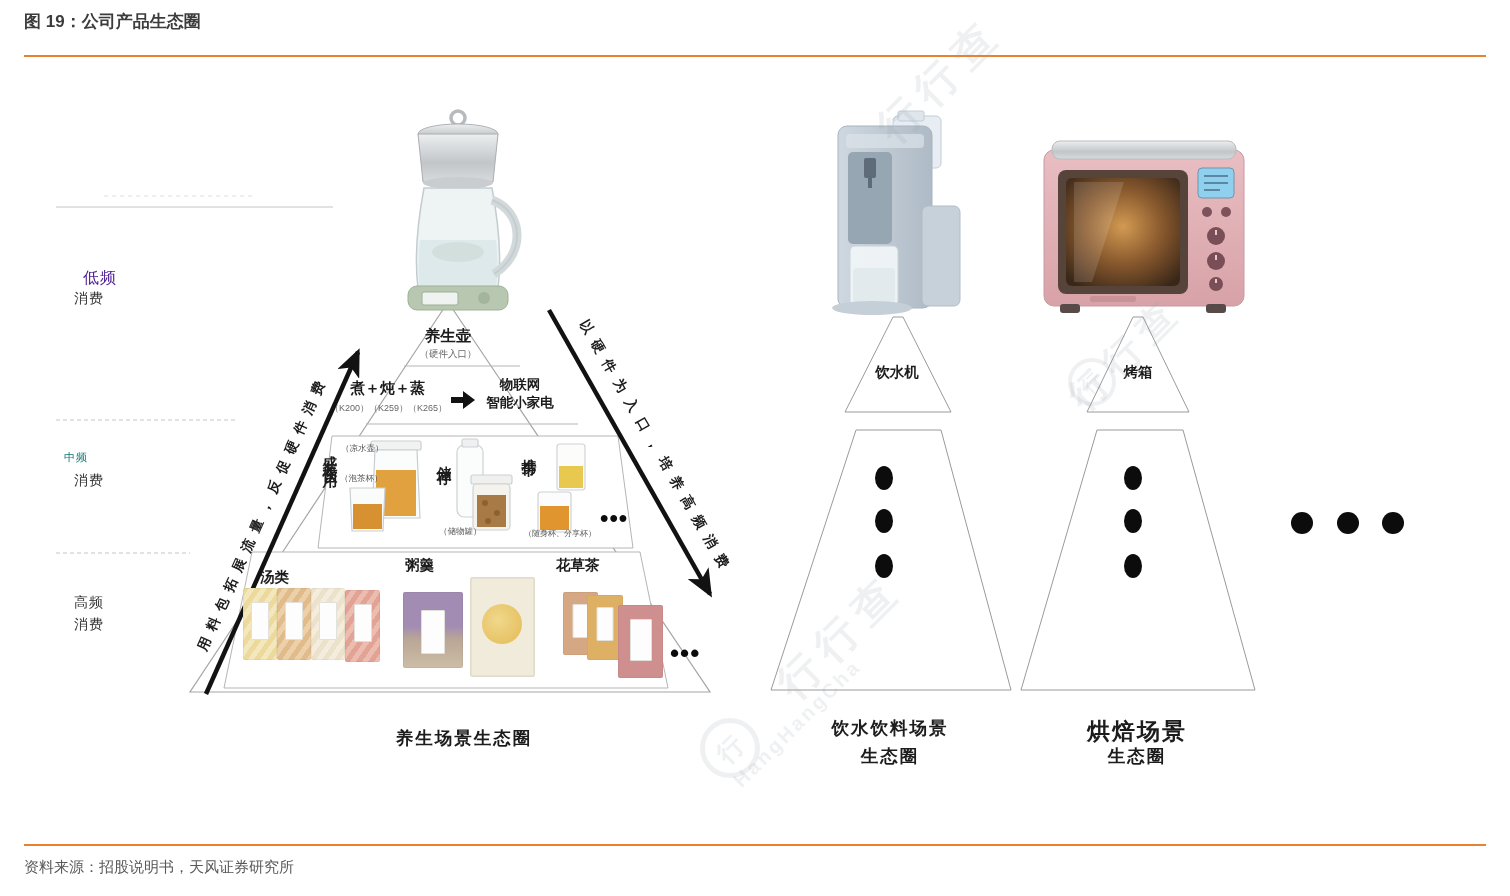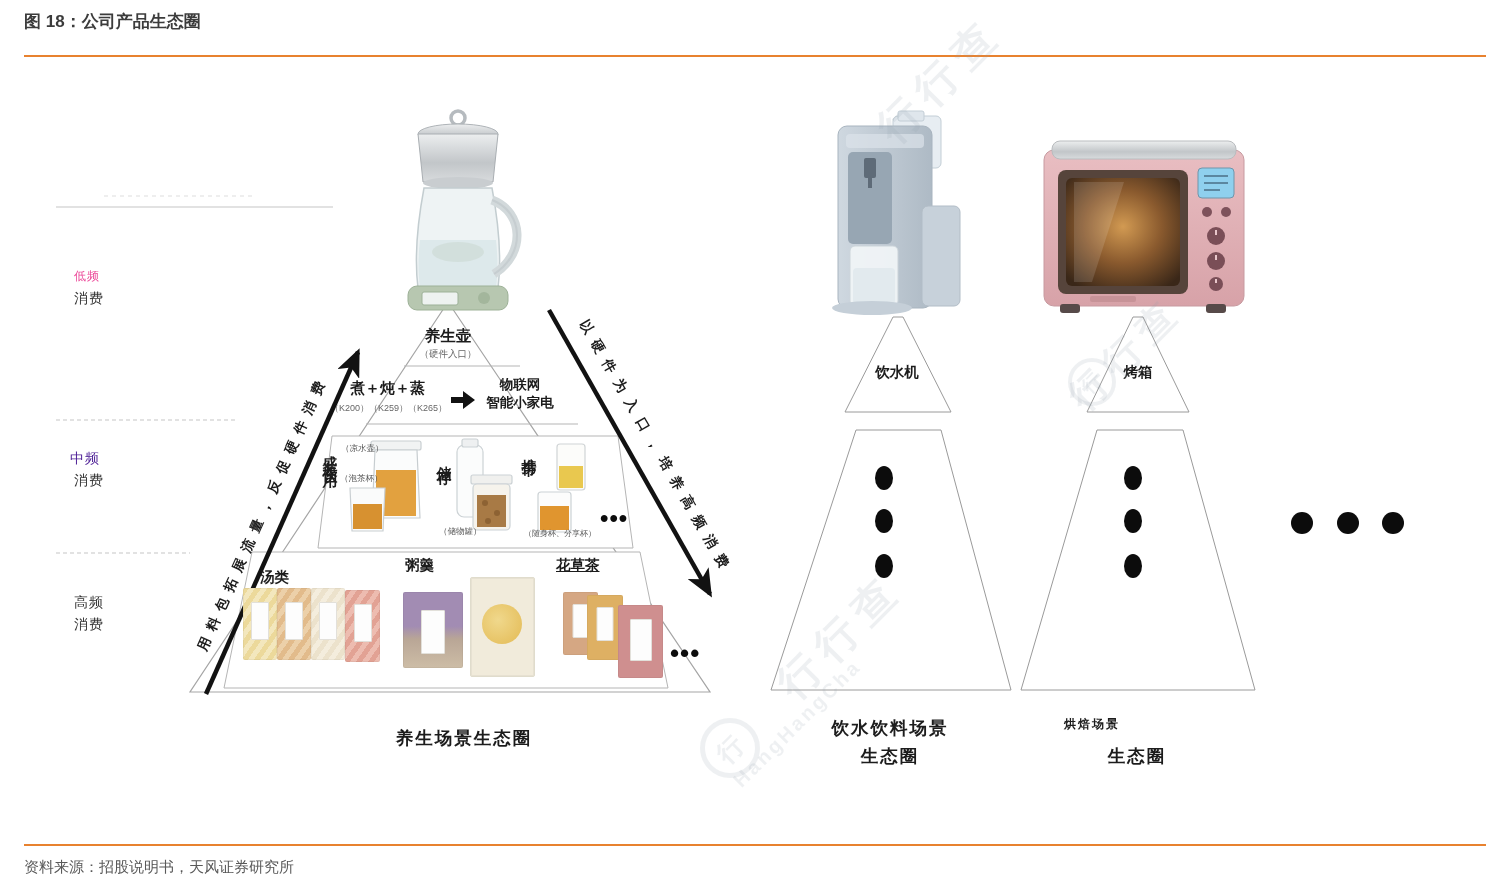--- a/index.html
+++ b/index.html
@@ -189,31 +189,31 @@
         <div class="lb" style="top:12px;width:15px;height:32px;"></div>
       </div>
     <div class="pk" style="left:587px;top:595px;width:36px;height:65px;background:#deb063;">
         <div class="lb" style="top:12px;width:15px;height:32px;"></div>
       </div>
     <div class="pk" style="left:618px;top:605px;width:45px;height:73px;background:#cf8f8f;">
         <div class="lb" style="top:14px;width:20px;height:40px;"></div>
       </div>
   </div>
 
-  <div class="t b" style="left:24px;top:10px;font-size:17px;color:#3c3c3c;">图 18：公司产品生态圈</div>
+  <div class="t b" style="left:24px;top:10px;font-size:17px;color:#3c3c3c;">图 19：公司产品生态圈</div>
   <div class="rule" style="left: 24px; top: 55px; width: 1462px; background: rgb(232, 130, 47);"></div>
   <div class="rule" style="left: 24px; top: 844px; width: 1462px; background: rgb(232, 130, 47);"></div>
   <div class="t" style="left:24px;top:858px;font-size:15px;color:#595959;">资料来源：招股说明书，天风证券研究所</div>
 
   <div>
-    <div class="t" style="left:74px;top:268px;font-size:12px;color:#ec4899;letter-spacing:1px;">低频</div>
+    <div class="t" style="left:83px;top:268px;font-size:16px;color:#4c1d95;letter-spacing:1px;">低频</div>
     <div class="t" style="left:74px;top:290px;font-size:14px;color:#333;letter-spacing:1px;">消费</div>
   </div>
   <div>
-    <div class="t" style="left:70px;top:450px;font-size:14px;color:#4c1d95;letter-spacing:1px;">中频</div>
+    <div class="t" style="left:64px;top:450px;font-size:11px;color:#0f766e;letter-spacing:1px;">中频</div>
     <div class="t" style="left:74px;top:472px;font-size:14px;color:#333;letter-spacing:1px;">消费</div>
   </div>
   <div>
     <div class="t" style="left:74px;top:594px;font-size:14px;color:#333;letter-spacing:1px;">高频</div>
     <div class="t" style="left:74px;top:616px;font-size:14px;color:#333;letter-spacing:1px;">消费</div>
   </div>
 
   <div class="t b c" style="left:398px;top:326px;width:100px;font-size:15.5px;">养生壶</div>
   <div class="t c" style="left:398px;top:348px;width:100px;font-size:9.5px;color:#666;">（硬件入口）</div>
 
@@ -226,34 +226,34 @@
   <div class="t" style="left:341px;top:443px;font-size:8.5px;color:#555;">（凉水壶）</div>
   <div class="t" style="left:340px;top:473px;font-size:8.5px;color:#555;text-align:right;">（泡茶杯）</div>
   <div class="t b vert" style="left:434px;top:454px;height:44px;font-size:15px;letter-spacing:4px;">储存</div>
   <div class="t" style="left:439px;top:526px;font-size:8.5px;color:#555;">（储物罐）</div>
   <div class="t b vert" style="left:519px;top:446px;height:44px;font-size:15px;letter-spacing:4px;">携带</div>
   <div class="t" style="left:524px;top:528px;font-size:8px;color:#555;">（随身杯、分享杯）</div>
   <div class="t b" style="left:600px;top:504px;font-size:24px;letter-spacing:1px;color:#0c0c0c;">•••</div>
 
   <div class="t b" style="left:260px;top:568px;font-size:14.5px;">汤类</div>
   <div class="t b" style="left:405px;top:556px;font-size:14.5px;">粥羹</div>
-  <div class="t b" style="left:556px;top:556px;font-size:14.5px;text-decoration:underline;">花草茶</div>
+  <div class="t b" style="left:556px;top:556px;font-size:14.5px;">花草茶</div>
   <div class="t b" style="left:670px;top:638px;font-size:26px;letter-spacing:1px;color:#0c0c0c;">•••</div>
 
   <div class="t b c" style="left:113px;top:504px;width:300px;font-size:13.5px;letter-spacing:8px;transform:rotate(-66deg);">用料包拓展流量，反促硬件消费</div>
   <div class="t b c" style="left:506px;top:439px;width:300px;font-size:13.5px;letter-spacing:9px;transform:rotate(60deg);">以硬件为入口，培养高频消费</div>
 
   <div class="t b c" style="left:364px;top:726px;width:200px;font-size:17.5px;letter-spacing:2px;">养生场景生态圈</div>
 
   <div class="t b c" style="left:857px;top:363px;width:80px;font-size:14.5px;text-align:center;">饮水机</div>
   <div class="t b c" style="left:1098px;top:363px;width:80px;font-size:14.5px;">烤箱</div>
 
   <div class="t b c" style="left:790px;top:716px;width:200px;font-size:17.5px;letter-spacing:2px;">饮水饮料场景</div>
   <div class="t b c" style="left:790px;top:744px;width:200px;font-size:17.5px;letter-spacing:2px;">生态圈</div>
-  <div class="t b c" style="left:992px;top:716px;width:200px;font-size:12px;letter-spacing:2px;">烘焙场景</div>
+  <div class="t b c" style="left:1037px;top:716px;width:200px;font-size:23px;letter-spacing:2px;">烘焙场景</div>
   <div class="t b c" style="left:1037px;top:744px;width:200px;font-size:17.5px;letter-spacing:2px;">生态圈</div>
 
   <div class="wm" style="left:862px;top:52px;font-size:42px;letter-spacing:10px;">行行查</div>
   <div class="wm" style="left:1055px;top:328px;font-size:38px;letter-spacing:9px;">行行查</div>
   <div class="wmlogo" style="left:1062px;top:352px;transform:scale(.8) rotate(-45deg);">
       <span style="font-size:24px;overflow:hidden;width:26px;height:30px;">行行查</span>
     </div>
   <div class="wm" style="left:762px;top:608px;font-size:42px;letter-spacing:10px;">行行查</div>
   <div class="wm" style="left:712px;top:712px;font-size:20px;letter-spacing:3px;">HangHangCha</div>
   <div class="wmlogo" style="left:700px;top:718px;transform:rotate(-45deg);">

